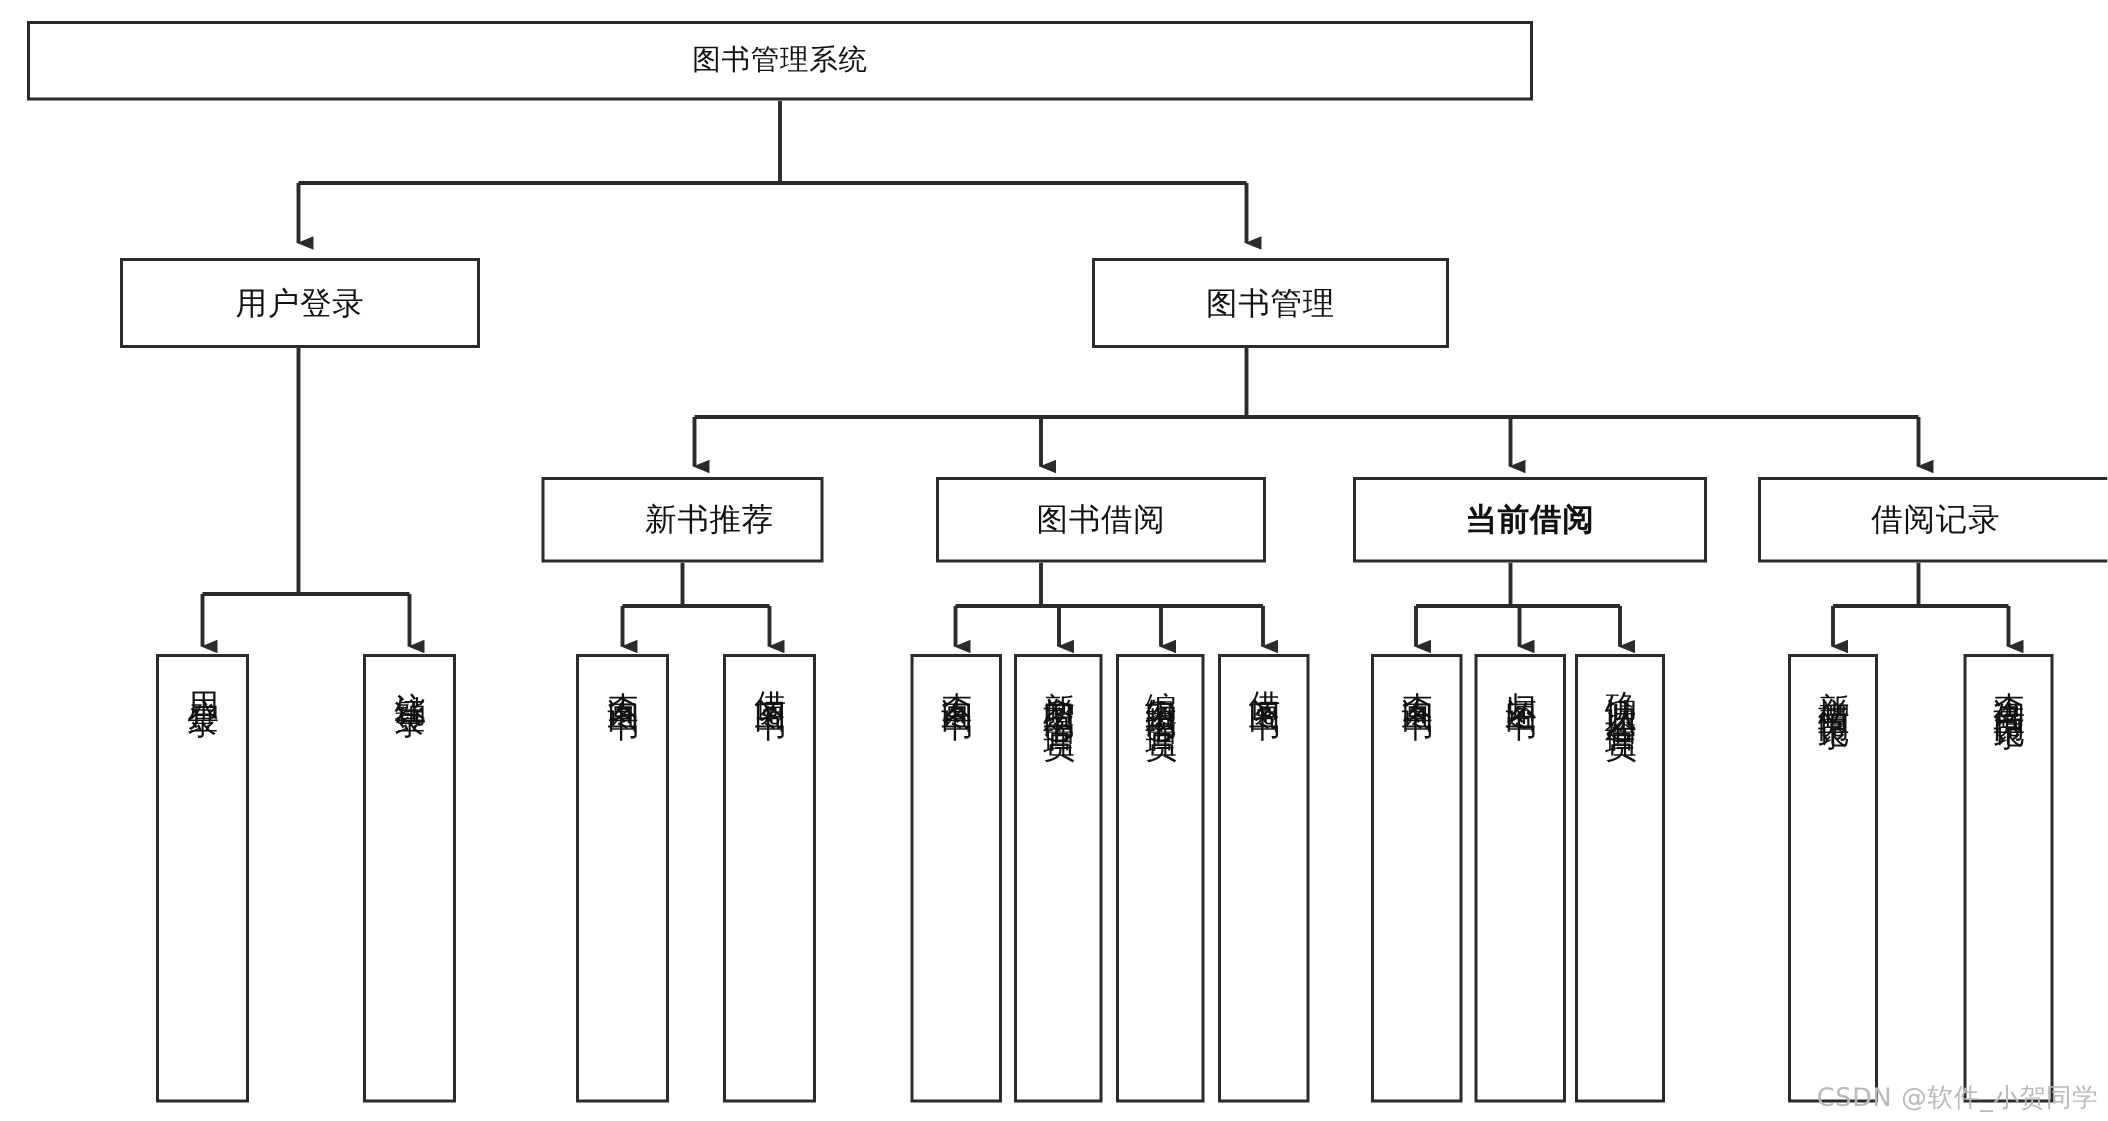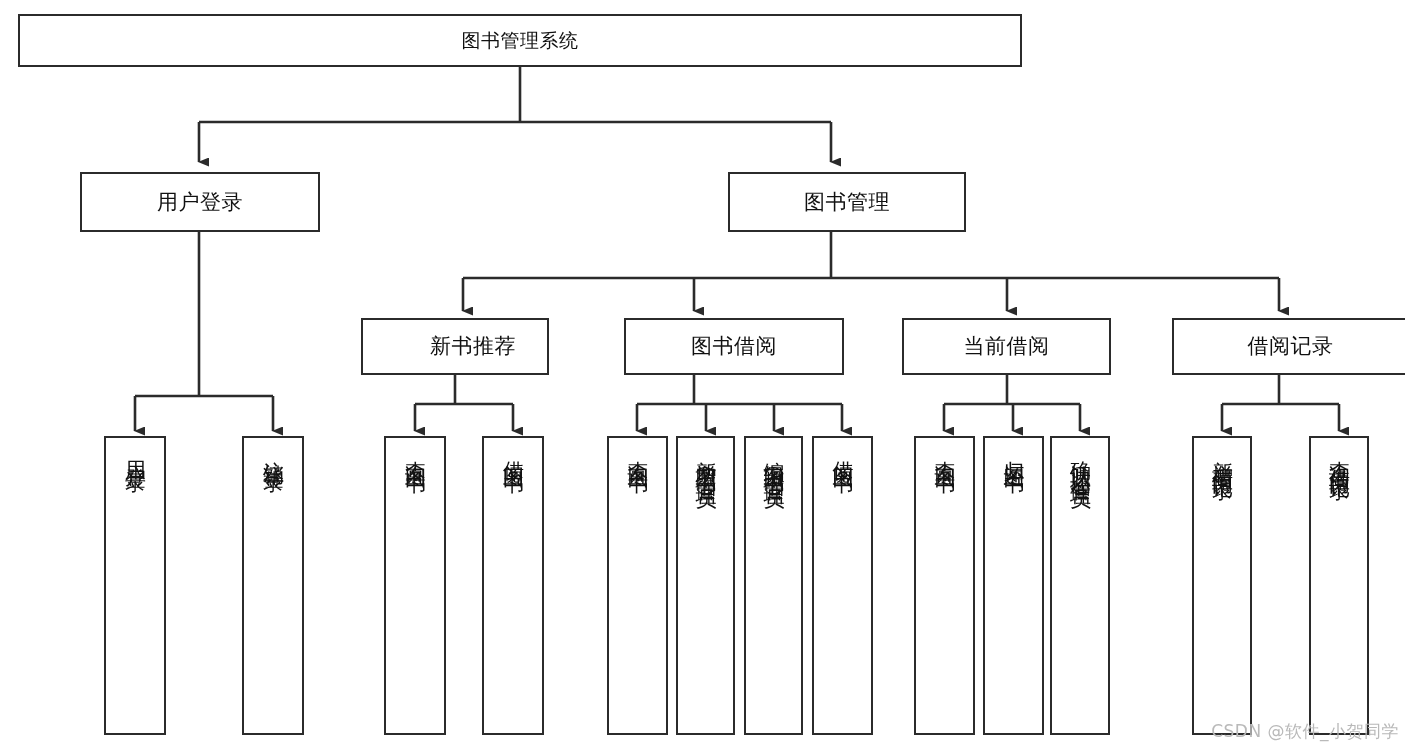--- a/index.html
+++ b/index.html
@@ -134,21 +134,21 @@
   <div class="node h" style="left:712px; top:172px; width:238px; height:60px;margin-left:16px;">
     <span>图书管理</span>
   </div>
 
   <div class="node h" style="left:361px; top:318px; width:188px; height:57px;padding-left:36px;">
     <span>新书推荐</span>
   </div>
   <div class="node h" style="left:624px; top:318px; width:220px; height:57px;">
     <span>图书借阅</span>
   </div>
-  <div class="node h" style="left:902px; top:318px; width:209px; height:57px;">
+  <div class="node h" style="left:902px; top:318px; width:236px; height:57px;font-weight:bold;">
     <span>当前借阅</span>
   </div>
   <div class="node h" style="left:1172px; top:318px; width:237px; height:57px;align-items:center;">
     <span>借阅记录</span>
   </div>
 
   <div class="node v" style="left:104px; top:436px; width:62px; height:299px;">
     <span class="vtext">用户登录</span>
   </div>
   <div class="node v" style="left:242px; top:436px; width:62px; height:299px;">

